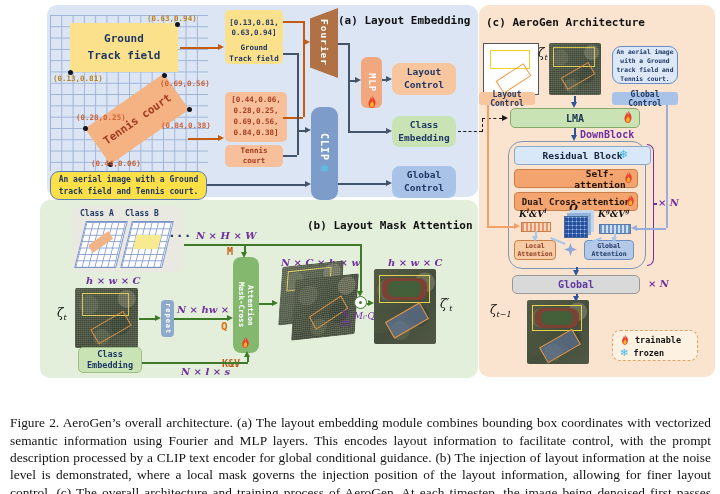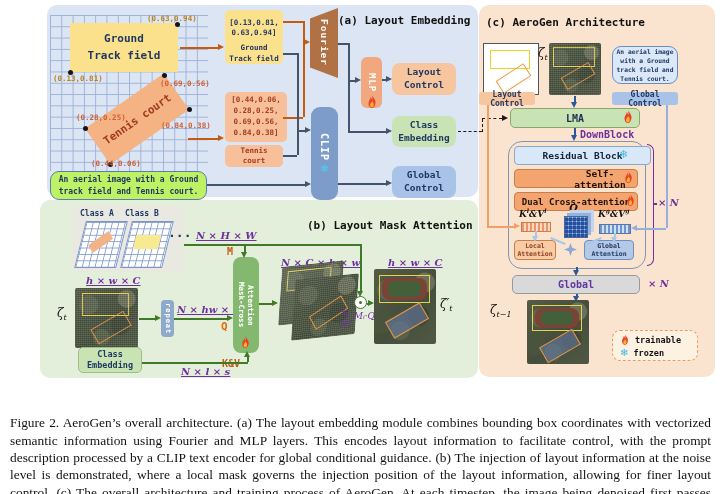--- a/index.html
+++ b/index.html
@@ -44,21 +44,21 @@
   .ol-y{position:absolute;border:1.6px solid #e6d24d;box-sizing:border-box;}
   .ol-o{position:absolute;border:1.6px solid #e8953c;box-sizing:border-box;}
   .trackpad{position:absolute;inset:2px;background:#7c4233;border-radius:8px;}
   .trackpad>div{position:absolute;inset:3px 6px;background:#43603a;border-radius:6px;}
   .courtfill{background:rgba(98,118,155,.65);}
   .fire{position:absolute;}
   .snow{position:absolute;font-family:"DejaVu Sans",sans-serif;font-weight:normal;}
   .caption{position:absolute;left:10px;top:401px;width:701px;text-align:justify;
     font-family:"Liberation Serif",serif;font-size:13.4px;line-height:1.29;color:#131313;}
   .dim{position:absolute;color:#7030a0;font-family:"DejaVu Serif",serif;
-       font-style:italic;font-weight:bold;font-size:10px;white-space:nowrap;text-decoration:underline;}
+       font-style:italic;font-weight:bold;font-size:10px;white-space:nowrap;}
   .formula{position:absolute;color:#7030a0;font-family:"DejaVu Serif",serif;display:flex;align-items:flex-start;}
   .bracket{position:absolute;border:1.7px solid #7030a0;border-left:none;border-radius:0 7px 7px 0;}
   .sparkle{position:absolute;background:#8fa8d8;
     clip-path:polygon(50% 0,63% 37%,100% 50%,63% 63%,50% 100%,37% 63%,0 50%,37% 37%);}
 </style>
 </head>
 <body>
 
 <div class="stage">
 
@@ -80,21 +80,21 @@
   <i class="dot" style="left:189px;top:109px;"></i>
   <i class="dot" style="left:110px;top:164px;"></i>
 
   <span class="abs mono" style="left:147px;top:14px;font-size:7.5px;color:#b9821d;">(0.63,0.94)</span>
   <span class="abs mono" style="left:53px;top:74px;font-size:7.5px;color:#b9821d;">(0.13,0.81)</span>
   <span class="abs mono" style="left:160px;top:79px;font-size:7.5px;color:#cd5f34;">(0.69,0.56)</span>
   <span class="abs mono" style="left:76px;top:113px;font-size:7.5px;color:#cd5f34;">(0.28,0.25)</span>
   <span class="abs mono" style="left:161px;top:121px;font-size:7.5px;color:#cd5f34;">(0.84,0.38)</span>
   <span class="abs mono" style="left:91px;top:159px;font-size:7.5px;color:#cd5f34;">(0.44,0.06)</span>
 
-  <div class="bx pre" style="left:50px;top:171px;width:157px;height:29px;background:#bef264;border:1.4px solid #5b7db5;border-radius:9px;color:#1f3864;font-size:8px;line-height:1.5;">An aerial image with a Ground
+  <div class="bx pre" style="left:50px;top:171px;width:157px;height:29px;background:#fde047;border:1.4px solid #5b7db5;border-radius:9px;color:#1f3864;font-size:8px;line-height:1.5;">An aerial image with a Ground
 track field and Tennis court.</div>
 
   <div class="bx pre" style="left:225px;top:10px;width:58px;height:36px;background:#fce18c;border-radius:5px;color:#1f3864;font-size:7.5px;line-height:1.4;">[0.13,0.81,
 0.63,0.94]</div>
   <div class="bx pre" style="left:225px;top:43px;width:58px;height:21px;background:#fce18c;border-radius:5px;color:#1f3864;font-size:7.5px;line-height:1.35;">Ground
 Track field</div>
   <div class="bx pre" style="left:225px;top:92px;width:62px;height:50px;background:#f7c09a;border-radius:5px;color:#a33b1f;font-size:7.5px;line-height:1.45;">[0.44,0.06,
 0.28,0.25,
 0.69,0.56,
 0.84,0.38]</div>

